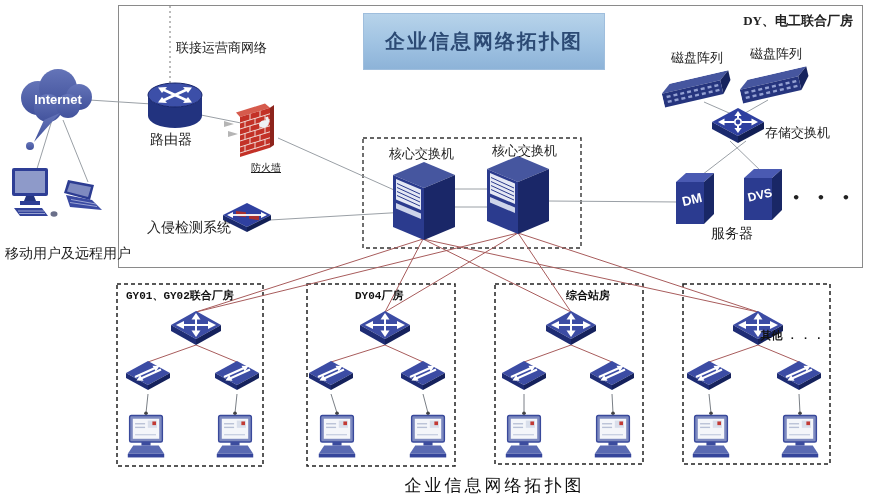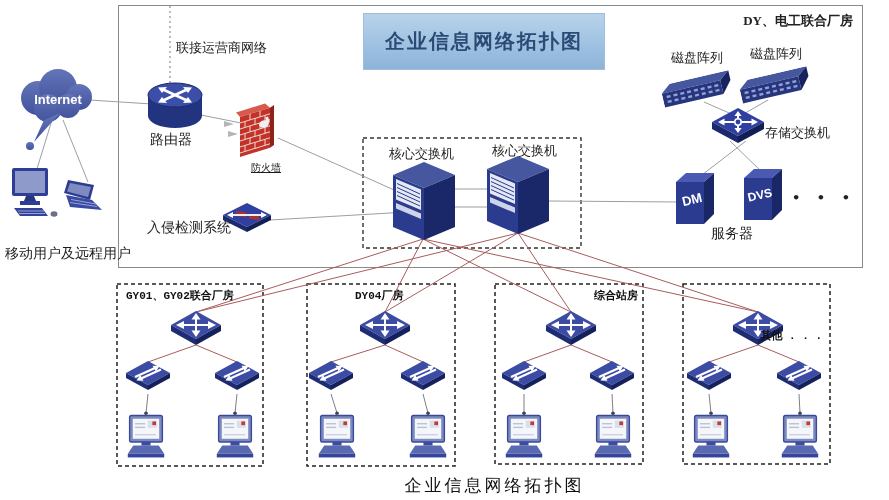--- a/index.html
+++ b/index.html
@@ -335,18 +335,18 @@
 <div class="lbl" style="left:671px;top:51px;">磁盘阵列</div>
 <div class="lbl" style="left:750px;top:47px;">磁盘阵列</div>
 <div class="lbl" style="left:765px;top:126px;">存储交换机</div>
 <div class="lbl" style="left:711px;top:226px;font-size:14px;text-align:center;">服务器</div>
 <div class="srv-txt" style="left:678px;top:192px;width:28px;font-size:13px;transform:rotate(-13deg);">DM</div>
 <div class="srv-txt" style="left:744px;top:188px;width:32px;font-size:12px;transform:rotate(-13deg);">DVS</div>
 <div class="dots" style="left:792px;top:190px;">• • •</div>
 
 <div class="site-label" style="left:126px;top:288px;">GY01、GY02联合厂房</div>
 <div class="site-label" style="left:317px;top:288px;margin-left:38px;">DY04厂房</div>
-<div class="site-label" style="left:520px;top:288px;width:118px;text-align:right;">综合站房</div>
+<div class="site-label" style="left:492px;top:288px;width:118px;text-align:right;">综合站房</div>
 <div class="site-label" style="left:710px;top:288px;width:112px;text-align:right;margin-top:40px;">其他 . . .</div>
 
 <div class="caption">企业信息网络拓扑图</div>
 
 </div>
 
 </body></html>

